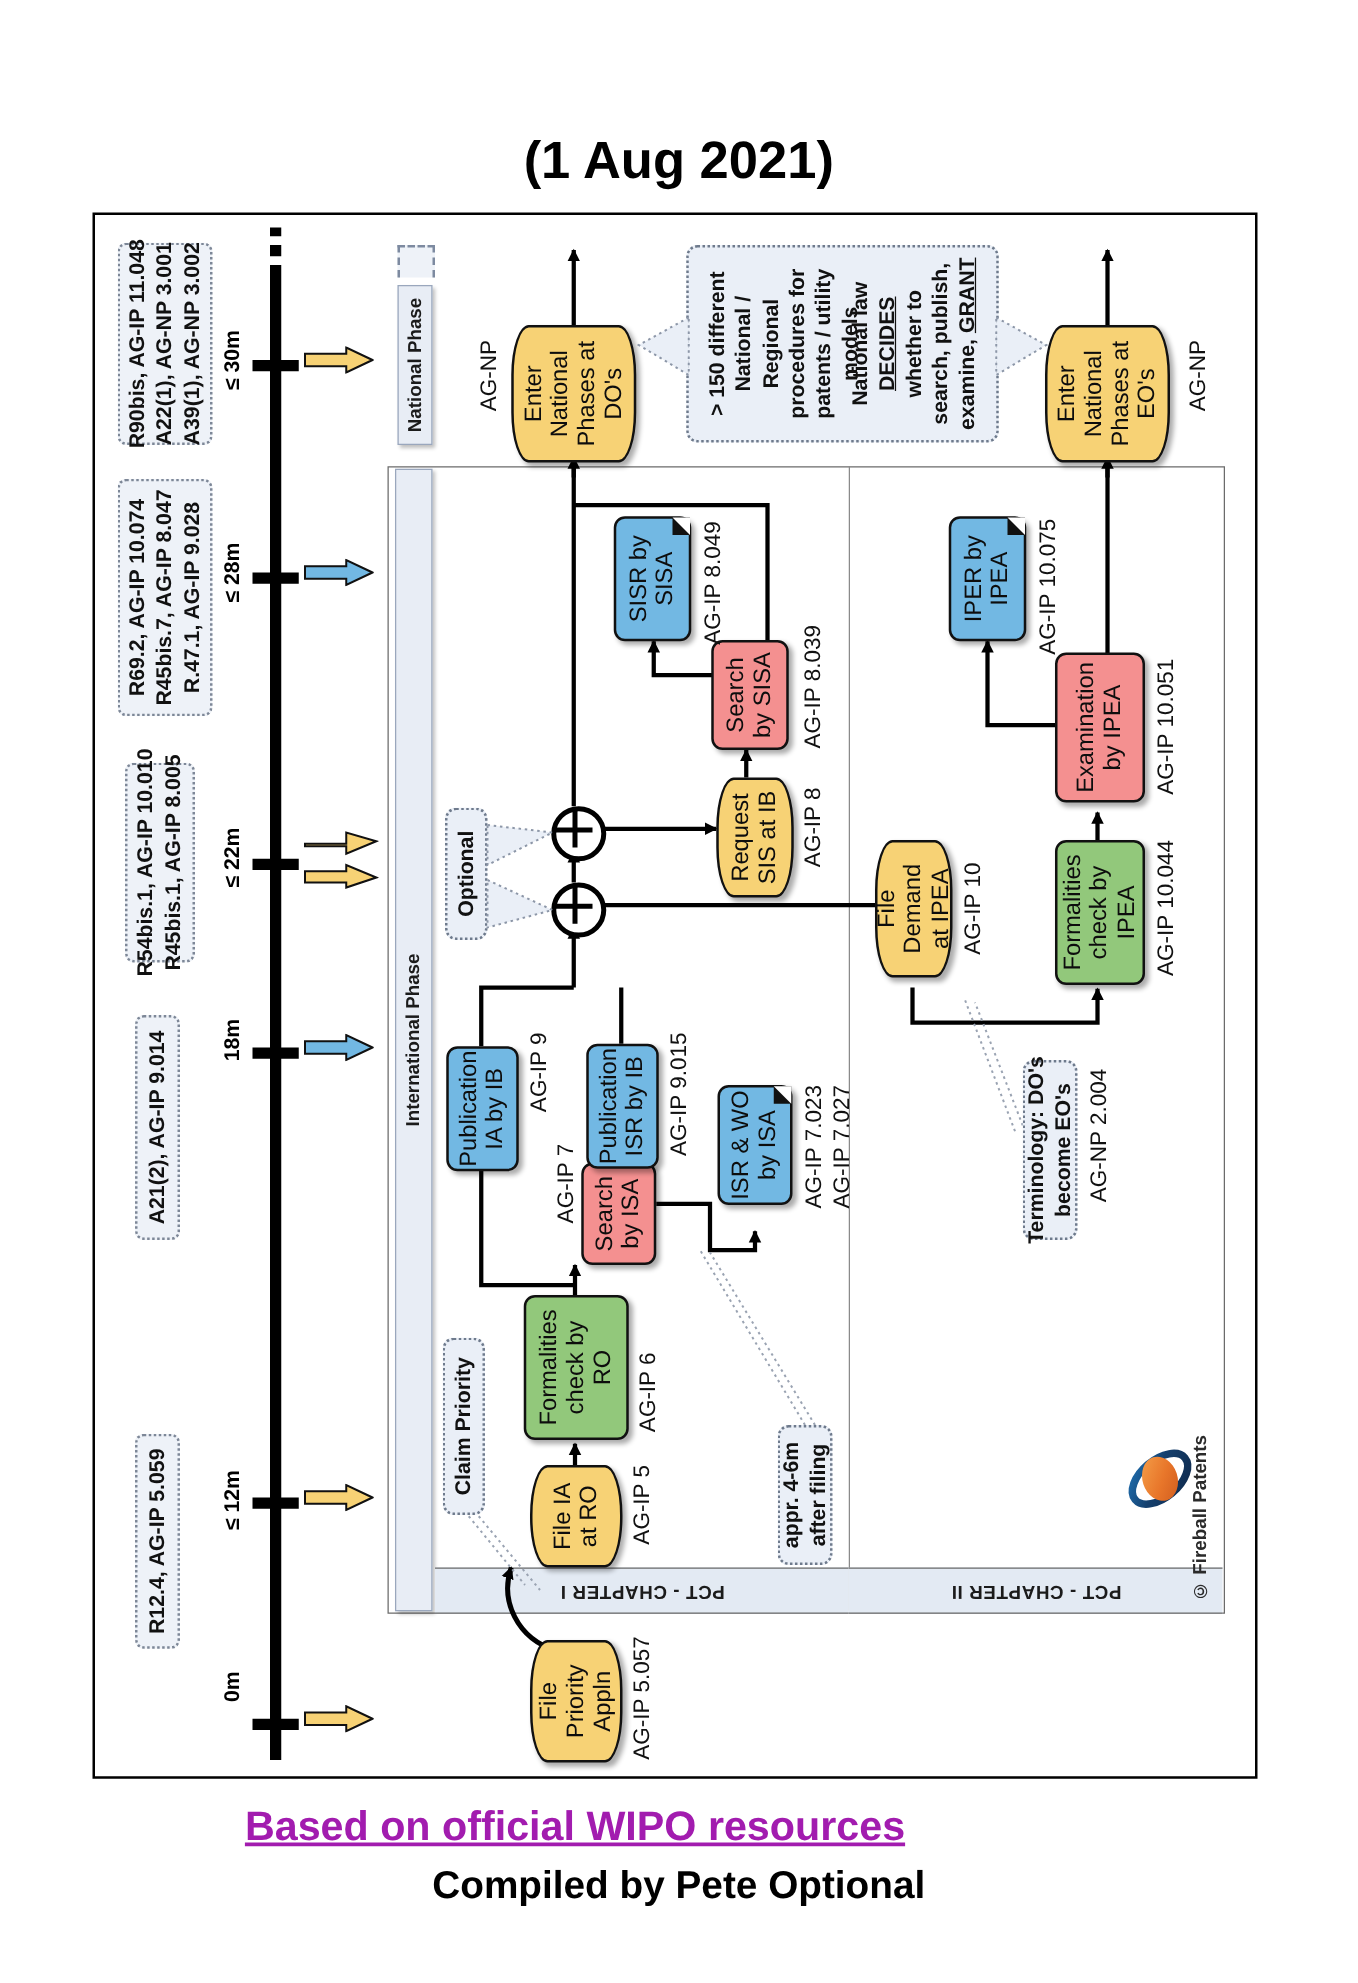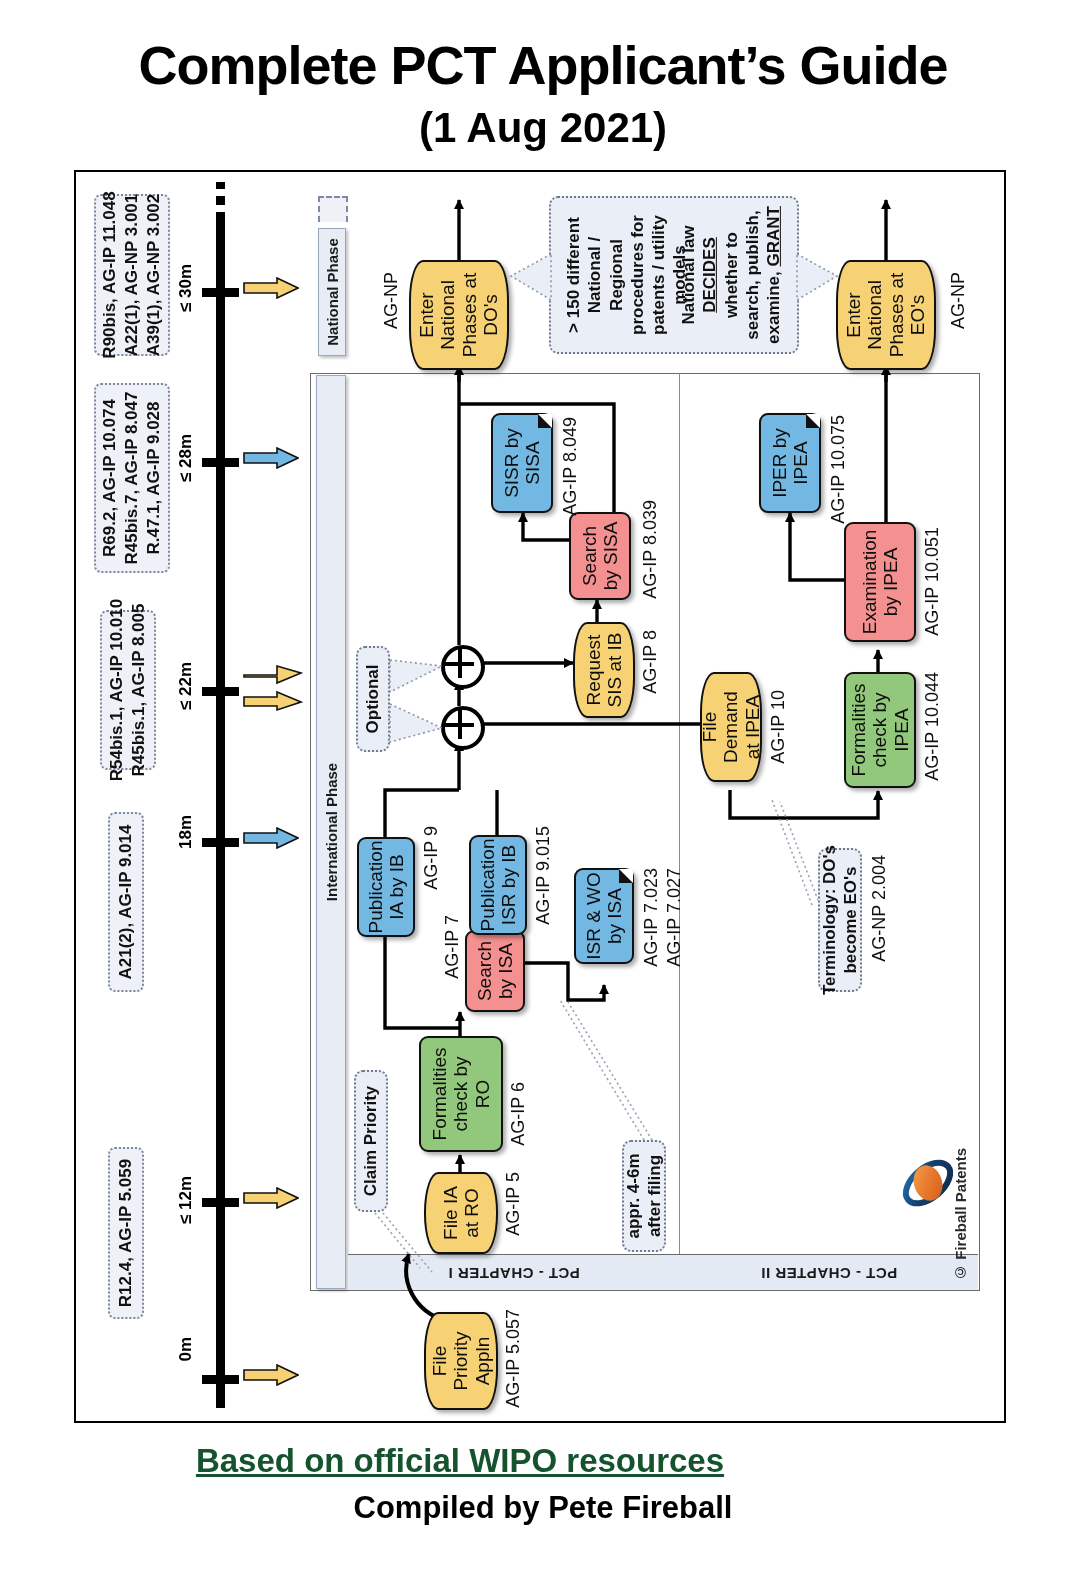--- a/index.html
+++ b/index.html
@@ -5,21 +5,21 @@
   html,body{margin:0;padding:0;background:#ffffff;}
   body{font-family:"Liberation Sans",sans-serif;}
   #page{position:relative;width:1086px;height:1586px;background:#fff;overflow:hidden;}
 
   
   #title{position:absolute;left:0;top:38px;width:1086px;text-align:center;
          font-size:54px;font-weight:bold;letter-spacing:-1px;color:#000;line-height:1.02;}
   #subtitle{position:absolute;left:0;top:104px;width:1086px;text-align:center;
          font-size:42px;font-weight:bold;color:#000;}
   #footer1{position:absolute;left:0;top:1442px;width:920px;text-align:center;
-         font-size:33px;font-weight:bold;color:#14532d;text-decoration:underline;}
+         font-size:33px;font-weight:bold;color:#a21caf;text-decoration:underline;}
   #footer2{position:absolute;left:0;top:1490px;width:1086px;text-align:center;
          font-size:31px;font-weight:bold;color:#000;}
 
   
   #frame{position:absolute;left:74px;top:170px;width:928px;height:1249px;
          border:2px solid #000;background:#fff;}
 
   
   #tl-axis{position:absolute;left:216px;top:212px;width:9px;height:1196px;background:#000;}
   #tl-dash1{position:absolute;left:216px;top:196px;width:9px;height:9px;background:#000;}
@@ -107,21 +107,20 @@
   
   #logo{position:absolute;left:897px;top:1152px;width:62px;height:62px;}
   #logo-label{position:absolute;left:952px;top:1148px;font-size:15px;font-weight:bold;
         color:#2a2a2a;writing-mode:vertical-rl;transform:rotate(180deg);white-space:nowrap;}
 </style>
 </head>
 <body>
 
 <div id="page">
 
-  <div id="title">Complete PCT Applicant’s Guide</div>
   <div id="subtitle">(1 Aug 2021)</div>
 
   <div id="frame"></div>
 
   <div id="tl-dash2"></div>
   <div id="tl-dash1"></div>
   <div id="tl-axis"></div>
 
   <div class="tick" style="top:1375px"></div>
   <div class="tlabel" style="top:1337px">0m</div>
@@ -402,15 +401,15 @@
         <stop offset="45%" stop-color="#15406e"></stop>
         <stop offset="100%" stop-color="#0f2a4d"></stop>
       </linearGradient>
     </defs>
     <ellipse cx="31" cy="31" rx="26" ry="15" fill="none" stroke="url(#gring)" stroke-width="6" transform="rotate(-40 31 31)"></ellipse>
     <ellipse cx="31" cy="31" rx="14" ry="18" fill="url(#gorb)" transform="rotate(-18 31 31)"></ellipse>
   </svg>
   <div id="logo-label">© Fireball Patents</div>
 
   <div id="footer1">Based on official WIPO resources</div>
-  <div id="footer2">Compiled by Pete Fireball</div>
+  <div id="footer2">Compiled by Pete Optional</div>
 
 </div>
 
 </body></html>

